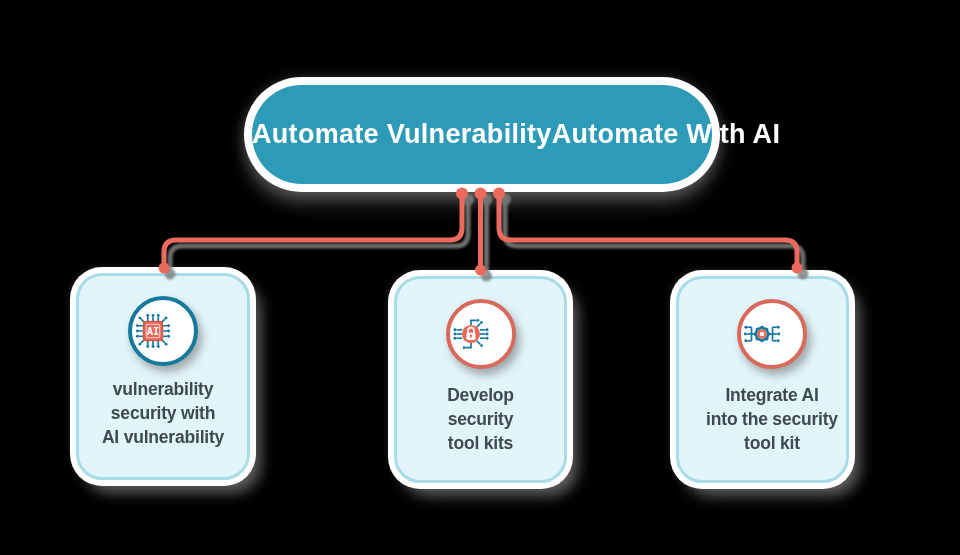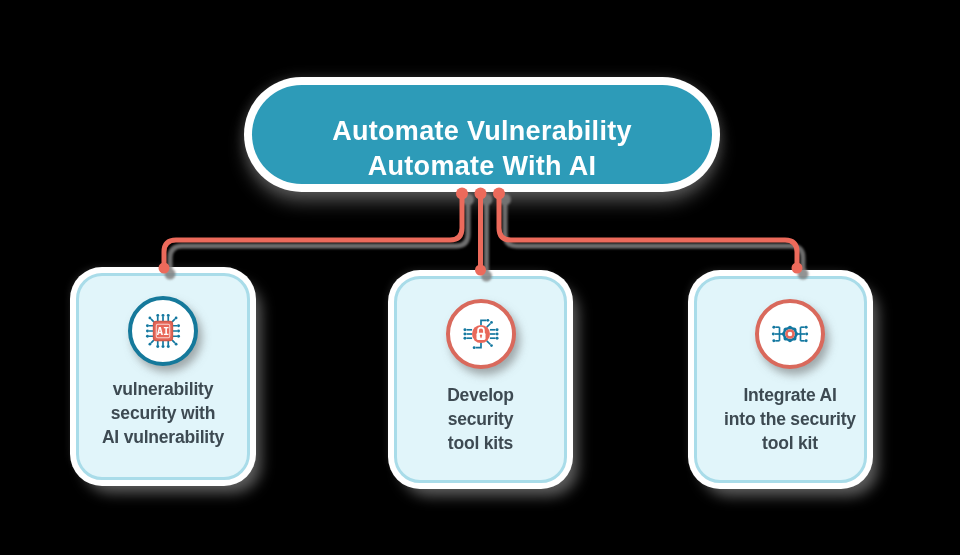--- a/index.html
+++ b/index.html
@@ -8,21 +8,21 @@
     font-family:"Liberation Sans",sans-serif;
   }
   
   .pill{
     position:absolute;left:252px;top:85px;width:460px;height:99px;
     background:var(--header_fill,#2D9BB8);
     border-radius:50px;
     box-shadow:0 0 0 8px #ffffff,
                0 12px 18px 6px rgba(125,125,125,.62),
                0 0 14px 7px rgba(125,125,125,.38);
-    display:flex;flex-direction:column;justify-content:flex-end;align-items:center;
+    display:flex;flex-direction:row;justify-content:space-between;align-items:center;
     z-index:3;
   }
   .pill .t{
     color:#fff;font-size:27px;line-height:35px;font-weight:bold;letter-spacing:.3px;
     text-align:center;white-space:nowrap;
   }
   
   .connectors{
     position:absolute;left:0;top:0;width:960px;height:555px;z-index:5;pointer-events:none;
     filter:drop-shadow(6px 6px 1px rgba(128,128,128,.85));
@@ -37,24 +37,24 @@
     border-radius:26px;
     box-shadow:0 0 0 6px #ffffff,
                9px 11px 14px 2px rgba(118,118,118,.8),
                -3px -3px 9px 1px rgba(118,118,118,.42);
     box-sizing:border-box;
     display:flex;flex-direction:column;align-items:center;
     padding-top:20px;z-index:2;
   }
   .card.c1{left:76px;top:273px;width:174px;}
   .card.c2{left:394px;top:276px;}
-  .card.c3{left:694px;top:276px;padding-left:19px;}
+  .card.c3{left:676px;top:276px;padding-left:19px;}
   .icon-circle{
     width:62px;height:62px;border-radius:50%;background:#fff;
-    display:flex;align-items:center;justify-content:center;flex:0 0 auto;
+    display:flex;align-items:center;justify-content:flex-start;flex:0 0 auto;
     box-shadow:4px 6px 8px rgba(105,105,105,.55);
   }
   .icon-circle.teal{border:4px solid var(--icon_teal_ring,#15799B);}
   .icon-circle.salmon{border:4px solid var(--icon_salmon_ring,#D9695C);}
   .card .txt{
     margin-top:11px;text-align:center;color:var(--text_dark,#3D4A52);
     font-size:17.5px;line-height:24px;font-weight:600;letter-spacing:-.2px;
   }
   .card.c2 .txt,.card.c3 .txt{margin-top:14px;}
   .card .txt span{display:block;white-space:nowrap;}

